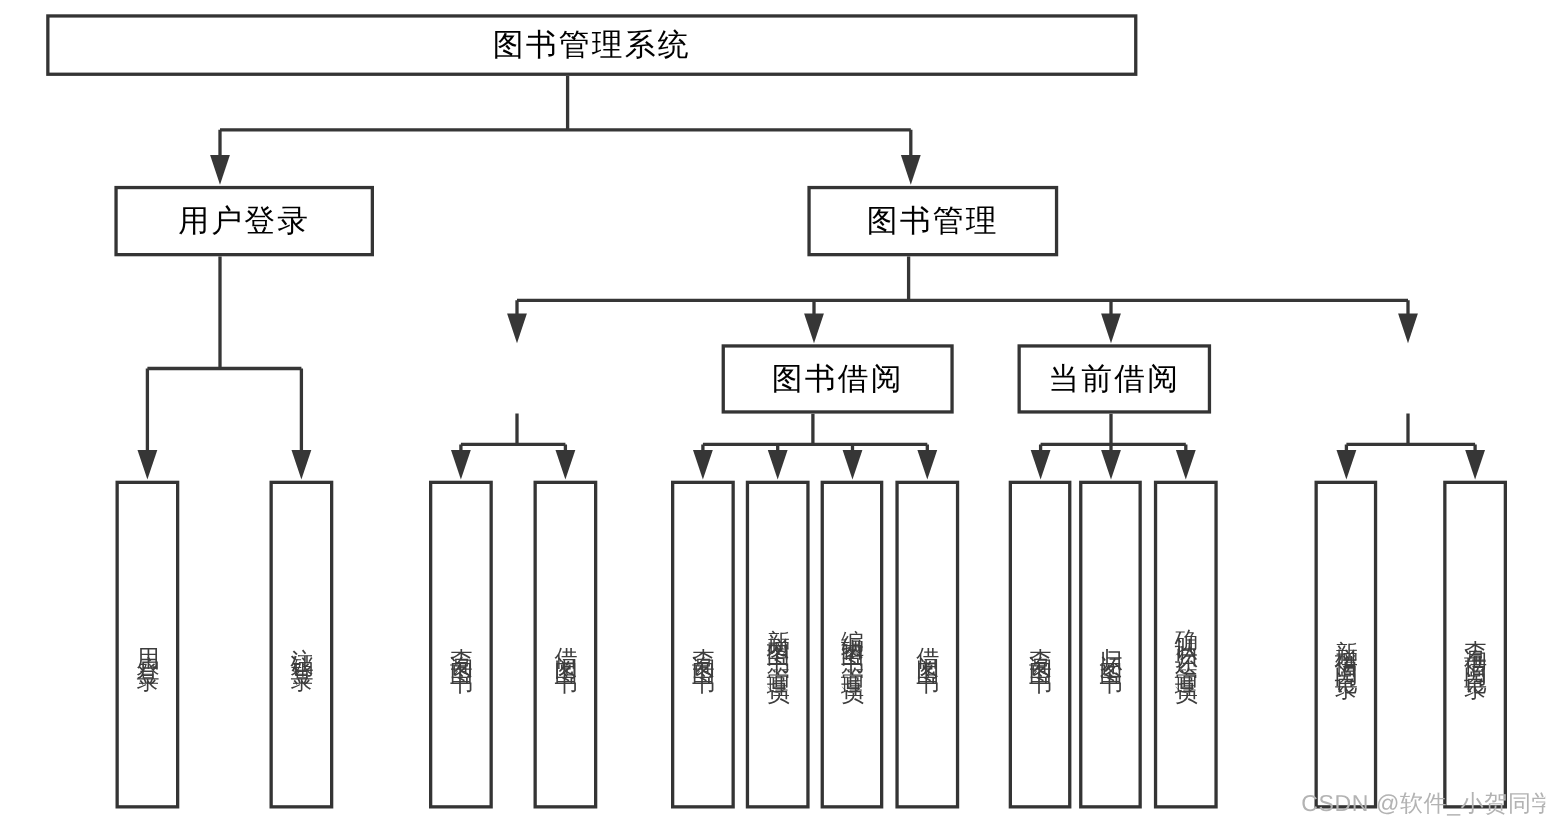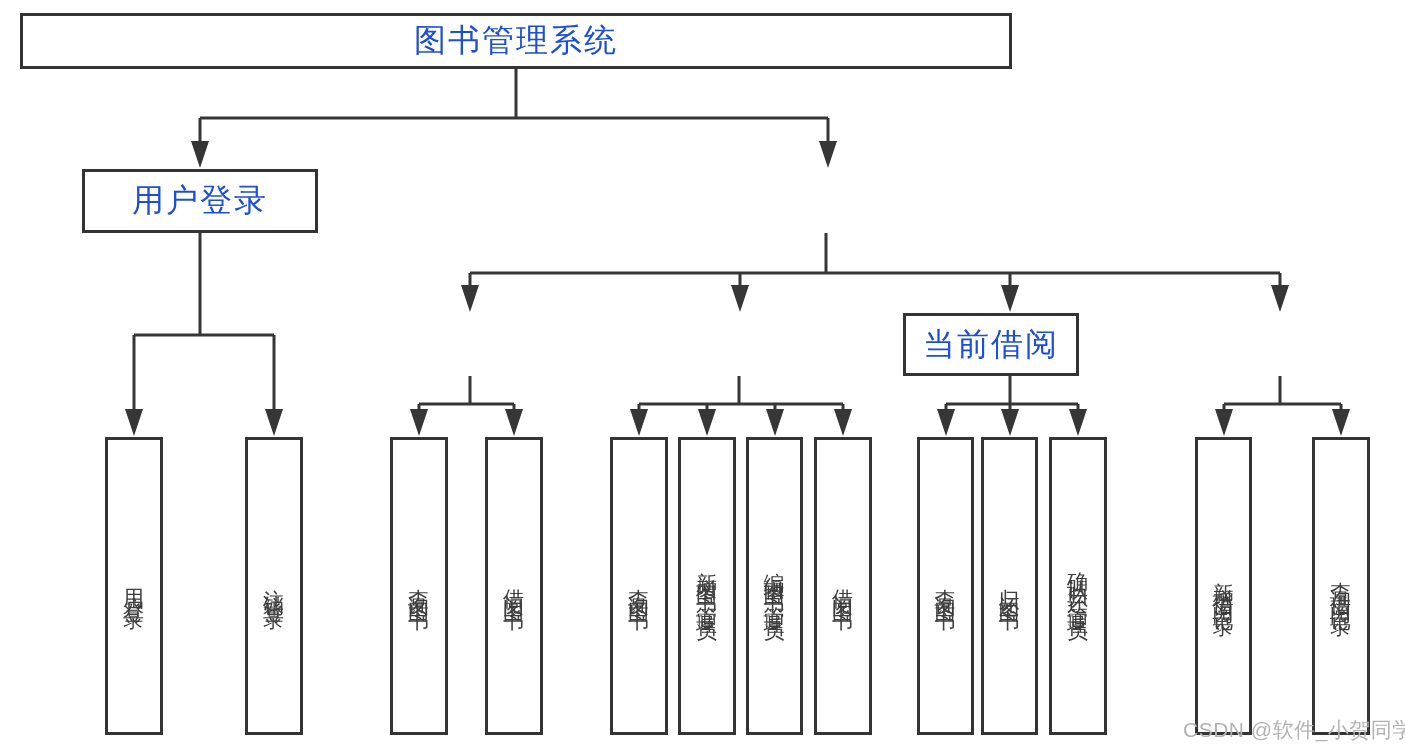--- a/index.html
+++ b/index.html
@@ -4,21 +4,21 @@
 <style>
   html,body{margin:0;padding:0;background:#ffffff;}
   .canvas{
     position:relative;width:1405px;height:747px;background:#ffffff;
     font-family:"Liberation Sans","DejaVu Sans",sans-serif;overflow:hidden;
   }
   .connectors{position:absolute;left:0;top:0;z-index:1;}
   .hnode{
     position:absolute;box-sizing:border-box;background:#ffffff;
     border:3px solid #343434;display:flex;align-items:center;justify-content:center;
-    font-size:32px;color:#1d4ed8;letter-spacing:2px;z-index:2;white-space:nowrap;
+    font-size:28px;color:#000000;letter-spacing:2px;z-index:2;white-space:nowrap;margin-left:22px;
   }
   .vnode{
     position:absolute;box-sizing:border-box;background:#ffffff;
     border:3px solid #343434;display:flex;align-items:center;justify-content:center;
     z-index:2;
   }
   .vnode .vtext{
     writing-mode:vertical-rl;text-orientation:mixed;
     font-size:21px;letter-spacing:7px;color:#3d3d3d;line-height:1;
   }
@@ -59,21 +59,23 @@
       <polygon points="1001,409 1019,409 1010,436"></polygon>
       <polygon points="1069,409 1087,409 1078,436"></polygon>
       <polygon points="1215,409 1233,409 1224,436"></polygon>
       <polygon points="1332,409 1350,409 1341,436"></polygon>
     </g>
   </svg>
 
   <div class="hnode" style="left:20px;top:13px;width:992px;height:56px;">图书管理系统</div>
 
   <div class="hnode" style="left:82px;top:169px;width:236px;height:64px;">用户登录</div>
+  <div class="hnode" style="left:712px;top:169px;width:228px;height:64px;">图书管理</div>
 
+  <div class="hnode" style="left:634px;top:313px;width:211px;height:63px;">图书借阅</div>
   <div class="hnode" style="left:903px;top:313px;width:176px;height:63px;">当前借阅</div>
 
   <div class="vnode" style="left:105px;top:437px;width:58px;height:298px;">
     <span class="vtext">用户登录</span>
   </div>
   <div class="vnode" style="left:245px;top:437px;width:58px;height:298px;">
     <span class="vtext">注销登录</span>
   </div>
 
   <div class="vnode" style="left:390px;top:437px;width:58px;height:298px;">

